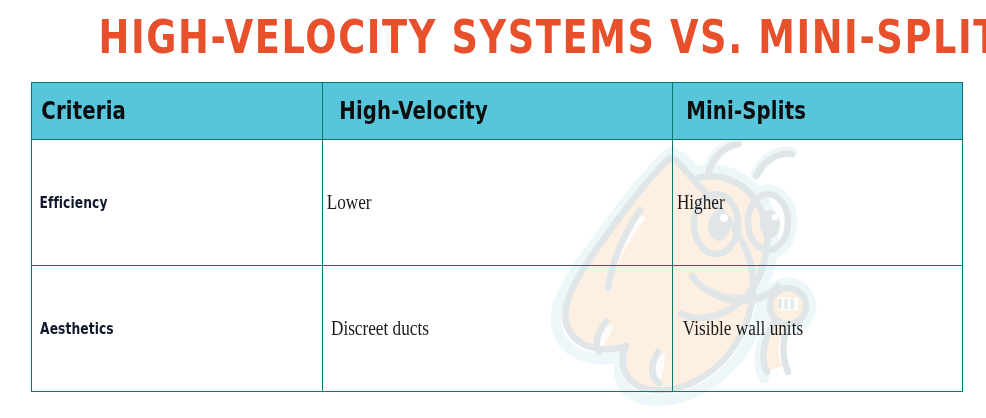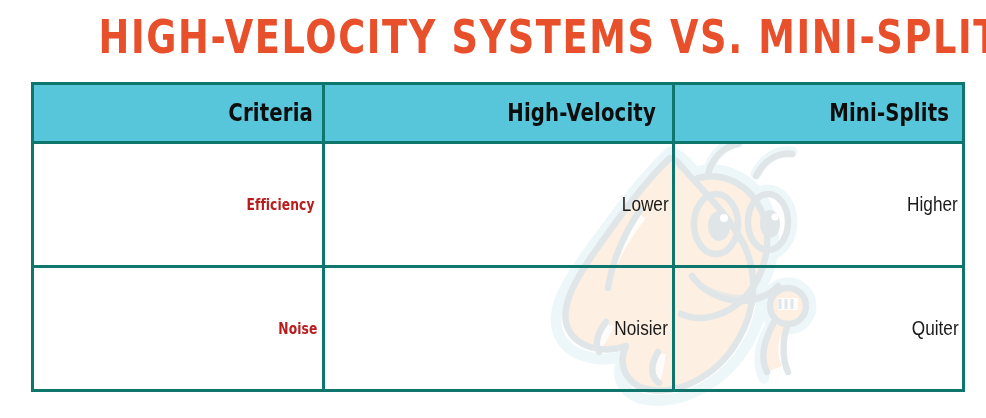--- a/index.html
+++ b/index.html
@@ -67,22 +67,22 @@
     table-layout: fixed;
     z-index: 2;
     background: transparent;
   }
   #compare-table col.c1 { width: 291px; }
   #compare-table col.c2 { width: 350px; }
   #compare-table col.c3 { width: 290px; }
 
   #compare-table th,
   #compare-table td {
-    border: 3px solid #0f766e;
-    text-align: right;
+    border: 1px solid #0f766e;
+    text-align: left;
     vertical-align: middle;
     padding: 0;
     background: transparent;
   }
 
   #compare-table thead th {
     height: 56px;
     background: #57C6DB;
     color: #0d0d0d;
     font-family: "DejaVu Sans", sans-serif;
@@ -95,31 +95,31 @@
     transform: scaleX(0.82);
     white-space: nowrap;
   }
 
   #compare-table tbody tr { height: 50.8px; }
 
   .crit-cell {
     font-family: "DejaVu Sans", sans-serif;
     font-weight: 700;
     font-size: 15px;
-    color: #b91c1c;
+    color: #0f172a;
     letter-spacing: 0.1px;
   }
   .crit-cell .sq {
     display: inline-block;
     transform: scaleX(0.82);
     white-space: nowrap;
   }
 
   .val-cell {
-    font-family: Liberation Sans, sans-serif;
+    font-family: Liberation Serif, serif;
     font-weight: 400;
     font-size: 20px;
     color: #1a1a1a;
   }
   .val-cell .sq {
     display: inline-block;
     transform: scaleX(0.86);
     white-space: nowrap;
   }
 </style>
@@ -220,20 +220,20 @@
         <th><span class="sq">Mini-Splits</span></th>
       </tr>
     </thead>
     <tbody>
       <tr>
         <td class="crit-cell"><span class="sq">Efficiency</span></td>
         <td class="val-cell"><span class="sq">Lower</span></td>
         <td class="val-cell"><span class="sq">Higher</span></td>
       </tr>
       <tr>
-        <td class="crit-cell"><span class="sq">Noise</span></td>
-        <td class="val-cell"><span class="sq">Noisier</span></td>
-        <td class="val-cell"><span class="sq">Quiter</span></td>
+        <td class="crit-cell"><span class="sq">Aesthetics</span></td>
+        <td class="val-cell"><span class="sq">Discreet ducts</span></td>
+        <td class="val-cell"><span class="sq">Visible wall units</span></td>
       </tr>
     </tbody>
   </table>
 
 </div>
 
 </body></html>

